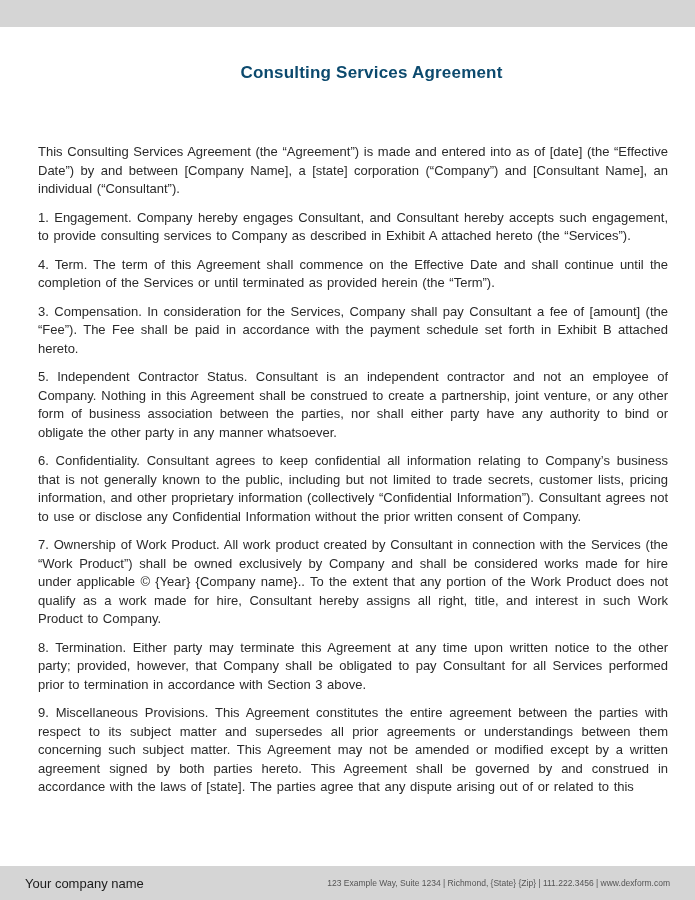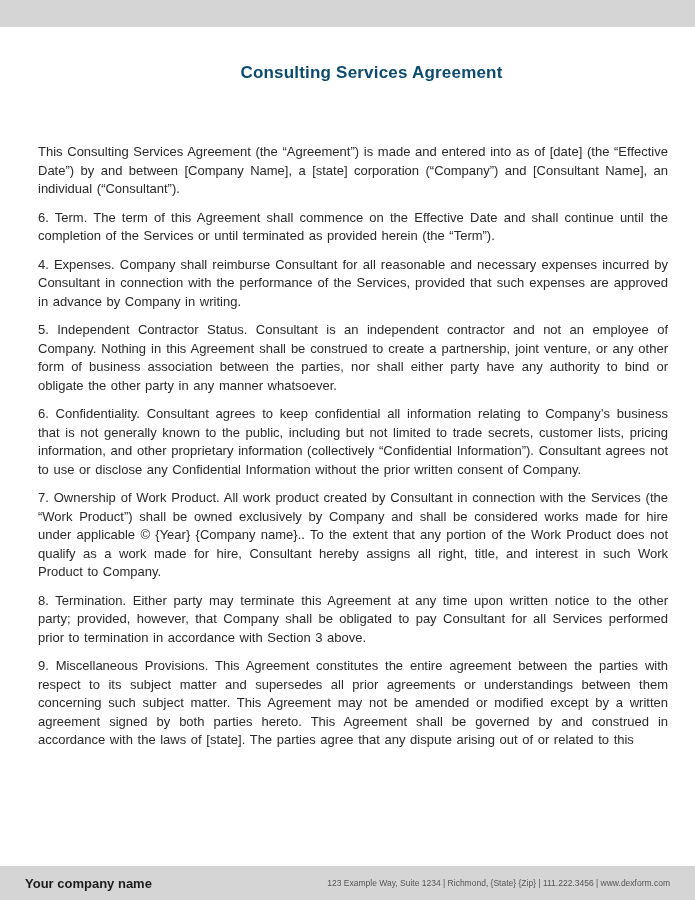--- a/index.html
+++ b/index.html
@@ -56,40 +56,41 @@
     height: 34px;
     background: #d5d5d5;
     display: flex;
     align-items: center;
     justify-content: space-between;
     padding: 0 25px;
     box-sizing: border-box;
   }
   .footer .company {
     font-size: 13px;
-    font-weight: bold;
+    font-weight: normal;
     color: #1c1c1c;
   }
   .footer .contact {
     font-size: 8.5px;
     color: #555555;
     white-space: nowrap;
     text-align: right;
   }
 </style>
 </head>
 <body>
 
 <div class="page">
   <div class="top-band"></div>
   <h1 class="title">Consulting Services Agreement</h1>
   <div class="content">
       <p>This Consulting Services Agreement (the “Agreement”) is made and entered into as of [date] (the “Effective Date”) by and between [Company Name], a [state] corporation (“Company”) and [Consultant Name], an individual (“Consultant”).</p>
-      <p>6. Term. The term of this Agreement shall commence on the Effective Date and shall continue until the completion of the Services or until terminated as provided herein (the “Term”).</p>
-      <p>4. Expenses. Company shall reimburse Consultant for all reasonable and necessary expenses incurred by Consultant in connection with the performance of the Services, provided that such expenses are approved in advance by Company in writing.</p>
+      <p>1. Engagement. Company hereby engages Consultant, and Consultant hereby accepts such engagement, to provide consulting services to Company as described in Exhibit A attached hereto (the “Services”).</p>
+      <p>4. Term. The term of this Agreement shall commence on the Effective Date and shall continue until the completion of the Services or until terminated as provided herein (the “Term”).</p>
+      <p>3. Compensation. In consideration for the Services, Company shall pay Consultant a fee of [amount] (the “Fee”). The Fee shall be paid in accordance with the payment schedule set forth in Exhibit B attached hereto.</p>
       <p>5. Independent Contractor Status. Consultant is an independent contractor and not an employee of Company. Nothing in this Agreement shall be construed to create a partnership, joint venture, or any other form of business association between the parties, nor shall either party have any authority to bind or obligate the other party in any manner whatsoever.</p>
       <p>6. Confidentiality. Consultant agrees to keep confidential all information relating to Company’s business that is not generally known to the public, including but not limited to trade secrets, customer lists, pricing information, and other proprietary information (collectively “Confidential Information”). Consultant agrees not to use or disclose any Confidential Information without the prior written consent of Company.</p>
       <p>7. Ownership of Work Product. All work product created by Consultant in connection with the Services (the “Work Product”) shall be owned exclusively by Company and shall be considered works made for hire under applicable © {Year} {Company name}.. To the extent that any portion of the Work Product does not qualify as a work made for hire, Consultant hereby assigns all right, title, and interest in such Work Product to Company.</p>
       <p>8. Termination. Either party may terminate this Agreement at any time upon written notice to the other party; provided, however, that Company shall be obligated to pay Consultant for all Services performed prior to termination in accordance with Section 3 above.</p>
       <p>9. Miscellaneous Provisions. This Agreement constitutes the entire agreement between the parties with respect to its subject matter and supersedes all prior agreements or understandings between them concerning such subject matter. This Agreement may not be amended or modified except by a written agreement signed by both parties hereto. This Agreement shall be governed by and construed in accordance with the laws of [state]. The parties agree that any dispute arising out of or related to this</p>
     </div>
   <div class="footer">
     <span class="company">Your company name</span>
     <span class="contact">123 Example Way, Suite 1234 | Richmond, {State} {Zip} | 111.222.3456 | www.dexform.com</span>
   </div>

